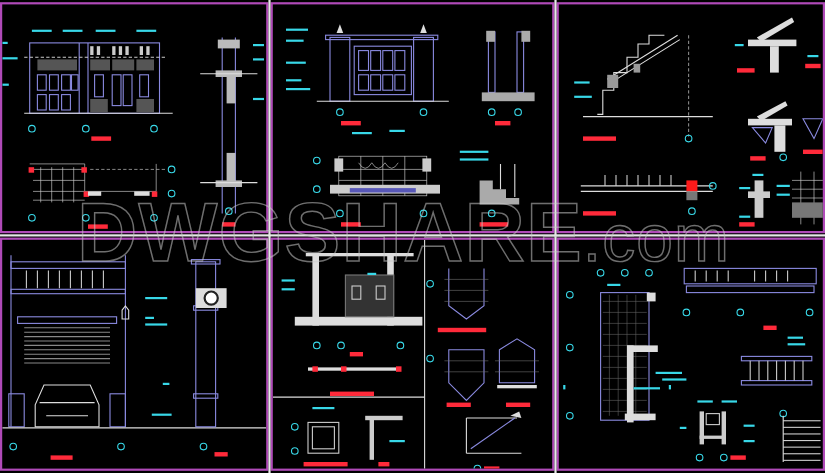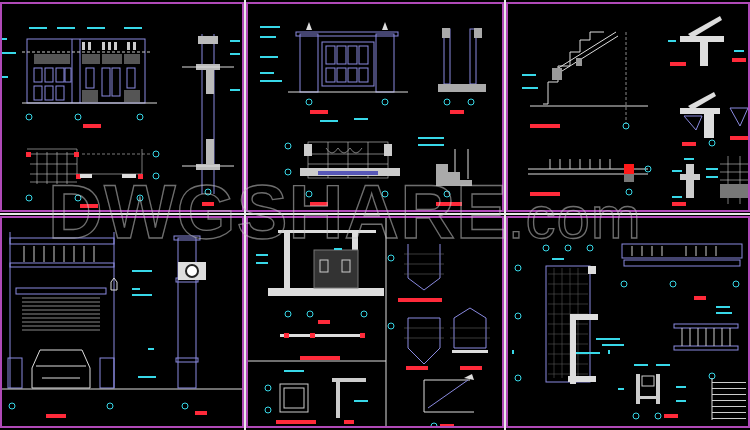--- a/index.html
+++ b/index.html
@@ -1,21 +1,21 @@
 <!DOCTYPE html>
 <html><head>
 <meta charset="utf-8">
 <style>
   html,body{margin:0;padding:0;background:#000;}
   body{width:750px;height:430px;position:relative;overflow:hidden;font-family:"Liberation Sans",sans-serif;}
   .sheet{position:absolute;inset:0;background:#000;}
   .panel{position:absolute;border:2px solid #b04ab8;box-sizing:border-box;background:#000;overflow:hidden;}
   .gridline{position:absolute;background:#e8e8e8;}
   svg{position:absolute;left:0;top:0;}
-  .wm{position:absolute;left:48px;top:174px;font-family:"Liberation Sans",sans-serif;font-weight:bold;font-size:76px;letter-spacing:1px;color:transparent;-webkit-text-stroke:1.3px rgba(200,200,200,0.55);white-space:nowrap;line-height:1;}
+  .wm{position:absolute;left:70px;top:174px;font-family:"Liberation Sans",sans-serif;font-weight:bold;font-size:76px;letter-spacing:1px;color:transparent;-webkit-text-stroke:1.3px rgba(200,200,200,0.55);white-space:nowrap;line-height:1;}
   .wm .com{font-weight:normal;font-size:60px;}
 </style>
 </head>
 <body>
 
 <div class="sheet">
 
   <div class="panel" style="left:0;top:2px;width:244px;height:210px;">
     <svg width="244" height="210">
 

